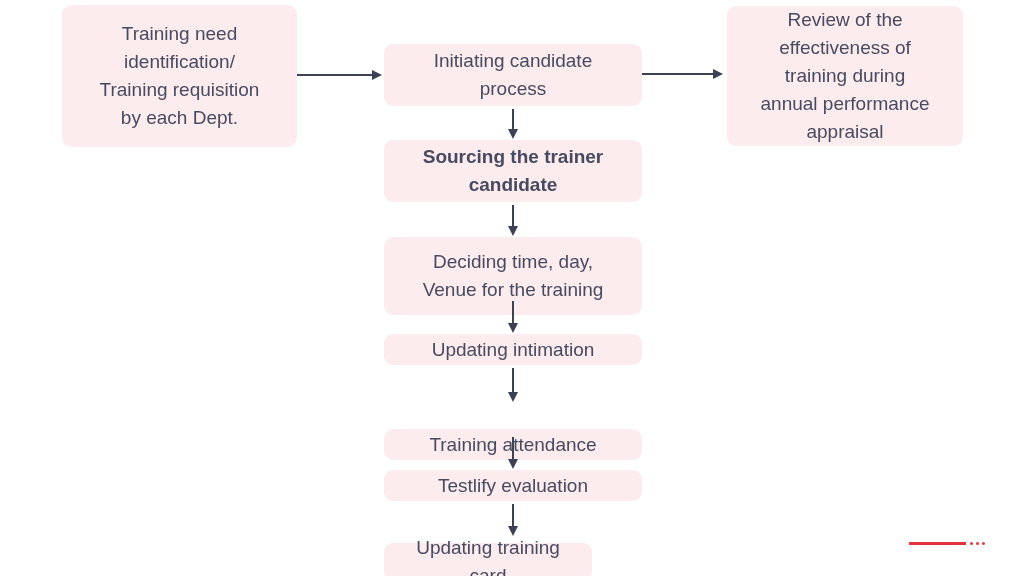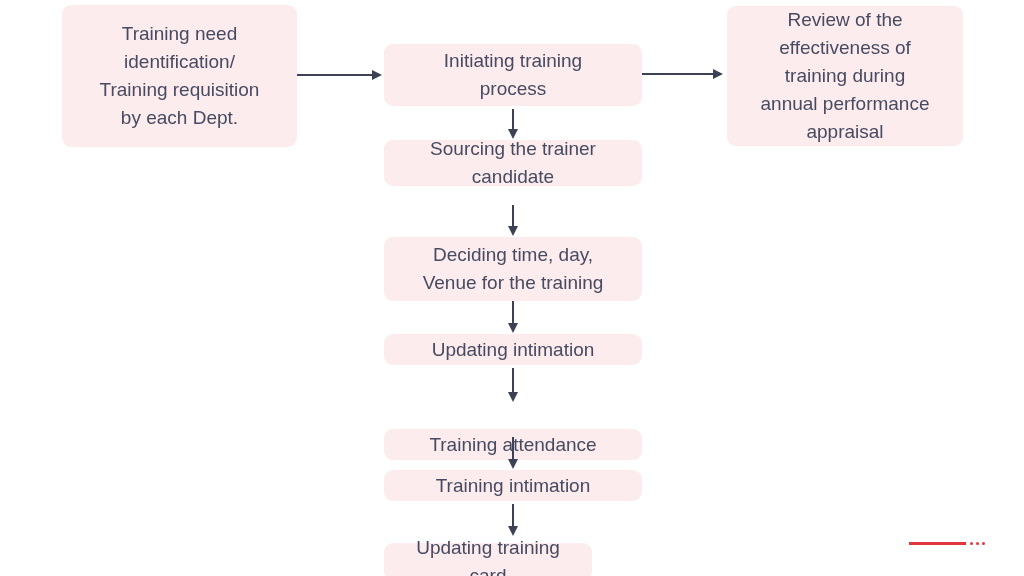--- a/index.html
+++ b/index.html
@@ -94,34 +94,34 @@
 </head>
 <body>
 
 <div class="canvas">
 
   <div class="node" style="left:62px; top:5px; width:235px; height:142px;">Training need
 identification/
 Training requisition
 by each Dept.</div>
 
-  <div class="node" style="left:384px; top:44px; width:258px; height:62px;">Initiating training
+  <div class="node" style="left:384px; top:44px; width:258px; height:62px;">Initiating candidate
 process</div>
 
-  <div class="node" style="left:384px; top:140px; width:258px; height:46px;">Sourcing the trainer
+  <div class="node" style="left:384px; top:140px; width:258px; height:62px;font-weight:bold;">Sourcing the trainer
 candidate</div>
 
-  <div class="node" style="left:384px; top:237px; width:258px; height:64px;">Deciding time, day,
+  <div class="node" style="left:384px; top:237px; width:258px; height:78px;">Deciding time, day,
 Venue for the training</div>
 
   <div class="node" style="left:384px; top:334px; width:258px; height:31px;">Updating intimation</div>
 
   <div class="node" style="left:384px; top:403px; width:258px; height:31px;margin-top:26px;">Training attendance</div>
 
-  <div class="node" style="left:384px; top:470px; width:258px; height:31px;">Training intimation</div>
+  <div class="node" style="left:384px; top:470px; width:258px; height:31px;">Testlify evaluation</div>
 
   <div class="node" style="left:384px; top:543px; width:208px; height:37px;">Updating training card</div>
 
   <div class="node" style="left:727px; top:6px; width:236px; height:140px;">Review of the
 effectiveness of
 training during
 annual performance
 appraisal</div>
 
   <div class="hline" style="left:297px; top:74px; width:76px;"></div>

